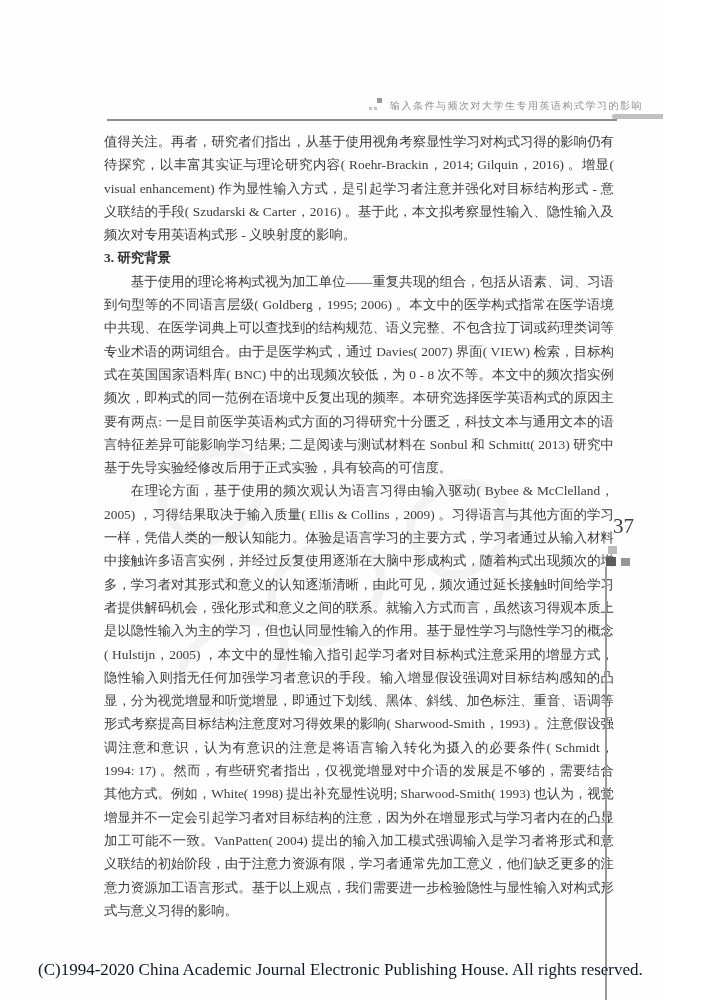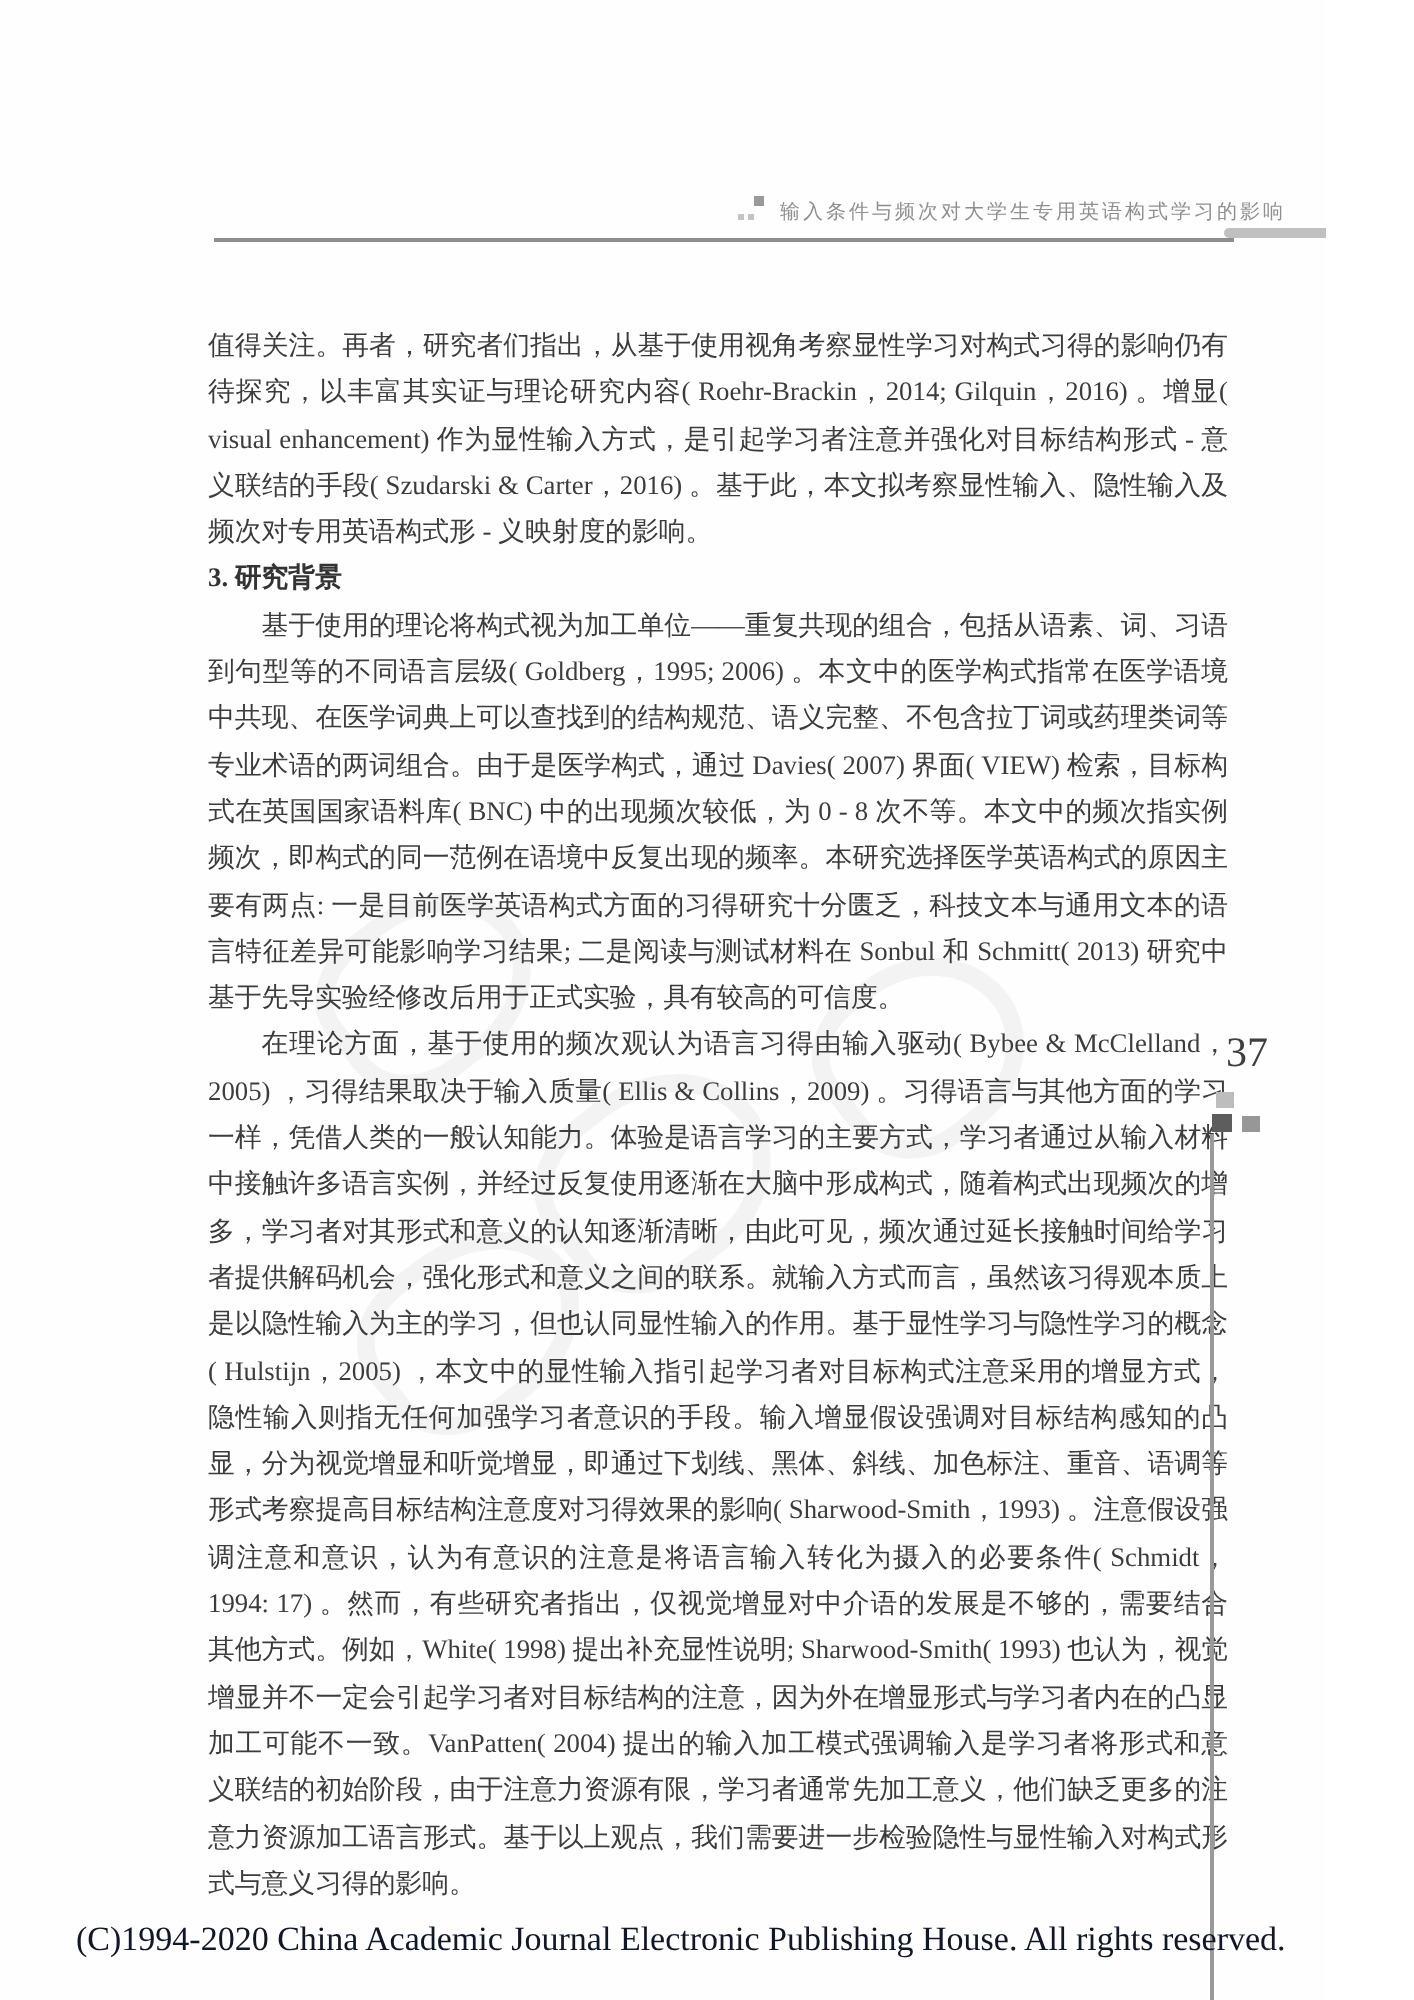--- a/index.html
+++ b/index.html
@@ -69,21 +69,20 @@
   .body-text {
     position: absolute;
     top: 130px;
     left: 104px;
     width: 510px;
     font-size: 13.4px;
     line-height: 23.3px;
     color: #3c3c3c;
     text-align: justify;
     text-justify: inter-character;
-    margin-top: 31px;
   }
   .body-text p {
     margin: 0;
     text-indent: 2em;
   }
   .body-text p.no-indent {
     text-indent: 0;
   }
   .section-heading {
     margin: 20px 0 6px 0;

